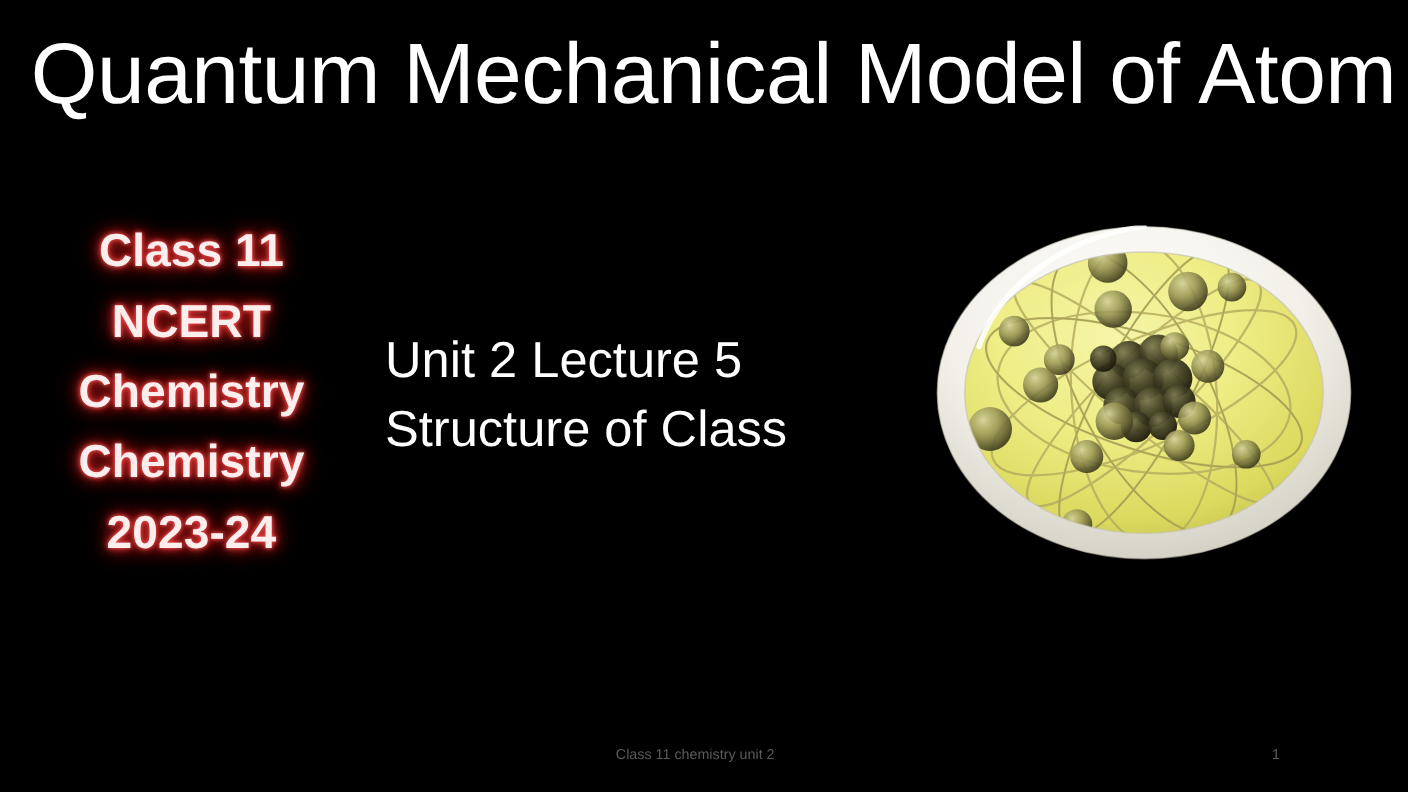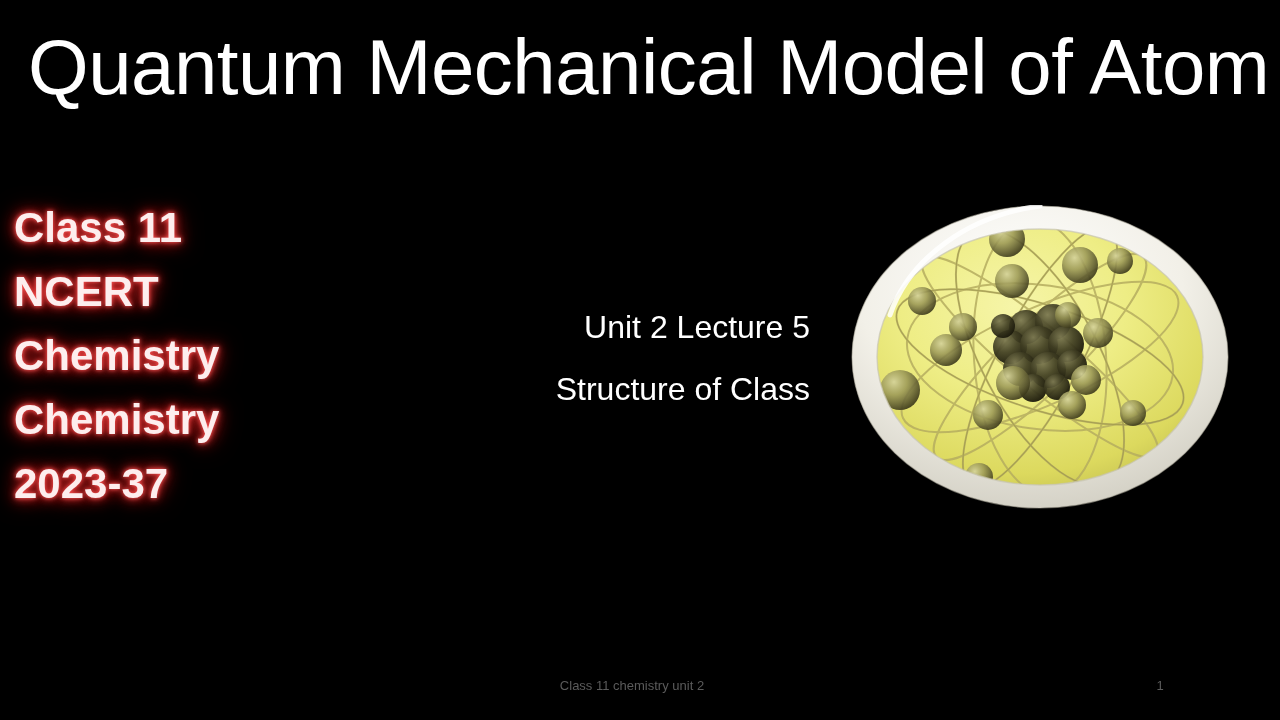--- a/index.html
+++ b/index.html
@@ -34,21 +34,21 @@
     letter-spacing: -0.5px;
     white-space: nowrap;
   }
 
   
   #left-block {
     position: absolute;
     left: 14px;
     top: 196px;
     width: 320px;
-    text-align: left;
+    text-align: center;
     font-weight: bold;
     font-size: 42px;
     line-height: 64px;
     color: #fdeeee;
     text-shadow:
       0 0 4px #ff5a5a,
       0 0 9px #e03030,
       0 0 16px #c01818,
       0 0 24px #8a0f0f;
   }
@@ -56,23 +56,23 @@
     display: block;
     white-space: nowrap;
   }
 
   
   #center-block {
     position: absolute;
     left: 350px;
     top: 296px;
     width: 460px;
-    text-align: right;
+    text-align: left;
     color: #ffffff;
-    font-size: 32px;
+    font-size: 46px;
     line-height: 62px;
     font-weight: 400;
   }
   #center-block .line {
     display: block;
     white-space: nowrap;
   }
 
   
   #footer-text {
@@ -115,21 +115,21 @@
 
 <div id="slide">
 
   <div id="slide-title">Quantum Mechanical Model of Atom</div>
 
   <div id="left-block">
     <span class="line">Class 11</span>
     <span class="line">NCERT</span>
     <span class="line">Chemistry</span>
     <span class="line">Chemistry</span>
-    <span class="line">2023-37</span>
+    <span class="line">2023-24</span>
   </div>
 
   <div id="center-block">
     <span class="line">Unit 2 Lecture 5</span>
     <span class="line">Structure of Class</span>
   </div>
 
   <div id="atom-image">
     <svg viewBox="0 0 380 305" xmlns="http://www.w3.org/2000/svg">
       <defs>

